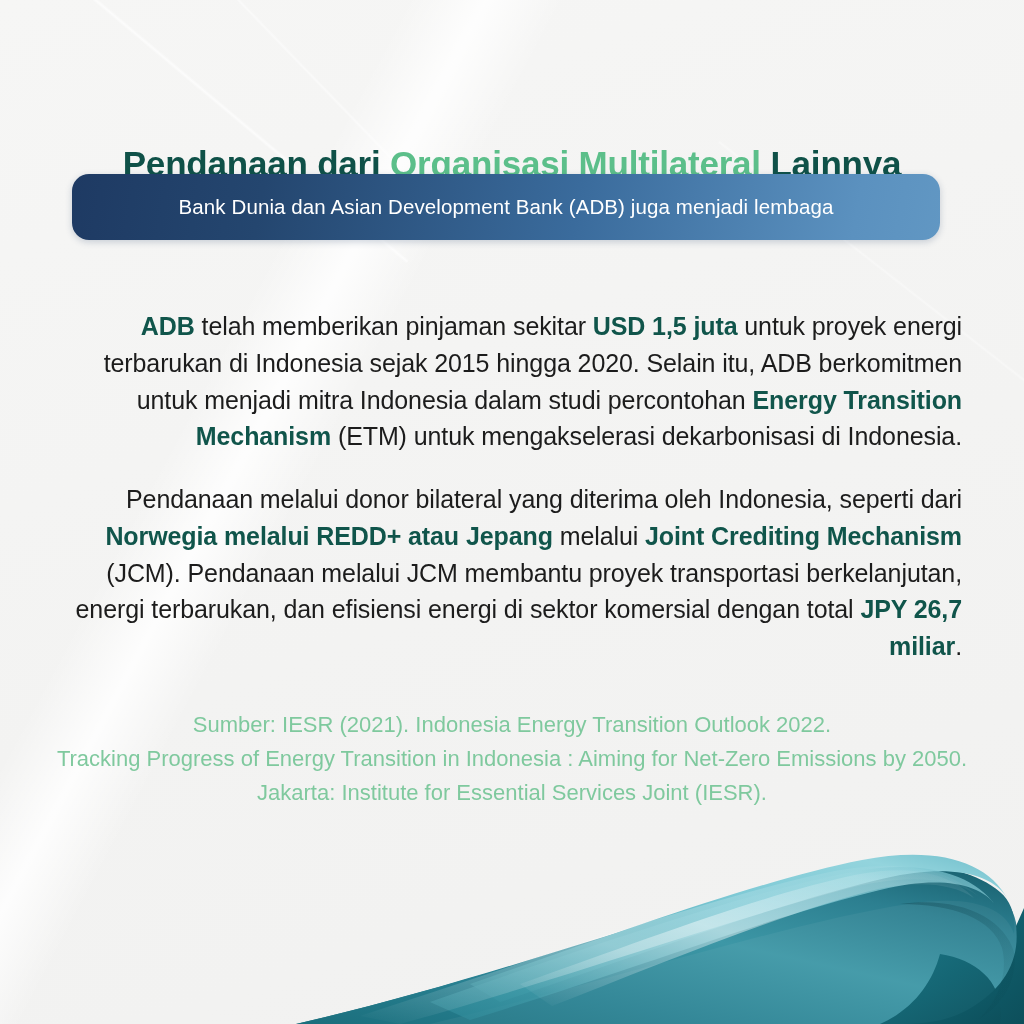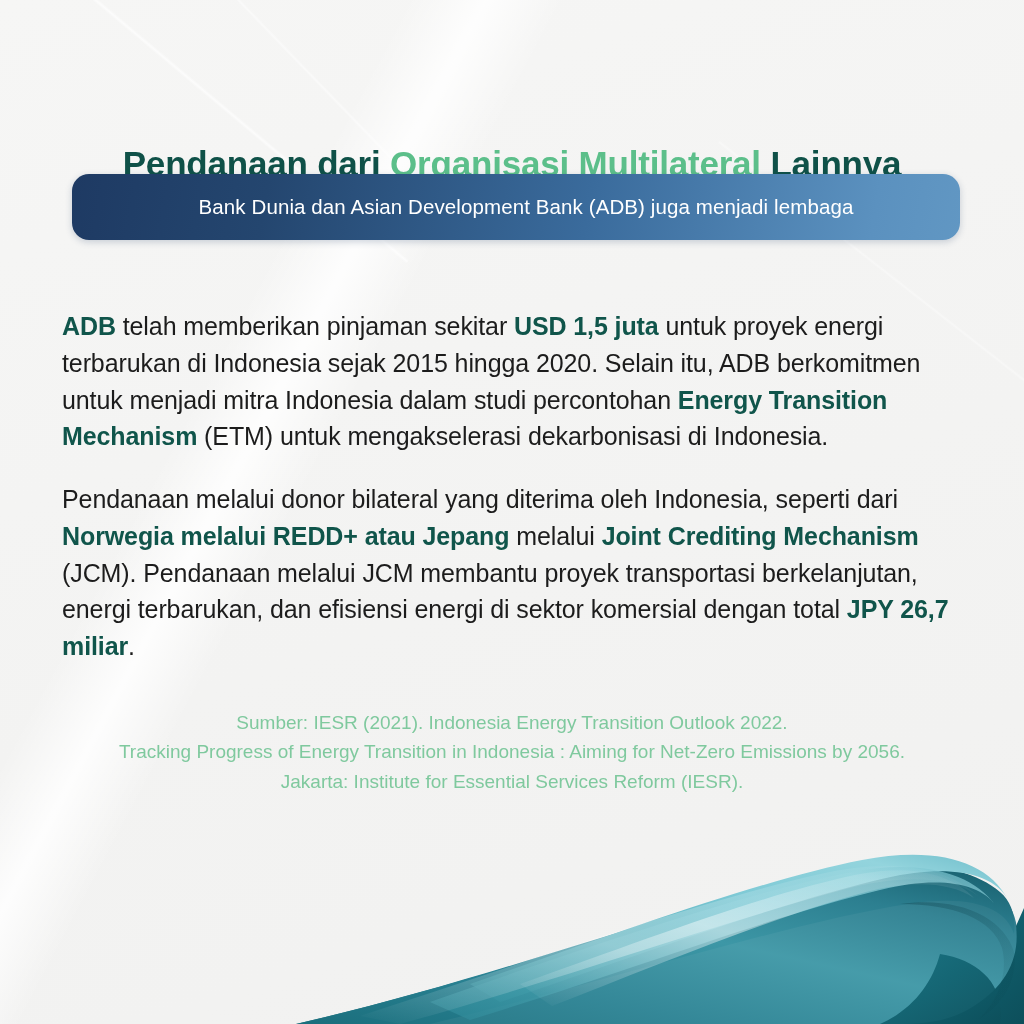--- a/index.html
+++ b/index.html
@@ -79,58 +79,57 @@
     top: 174px;
     left: 72px;
     width: 868px;
     height: 66px;
     border-radius: 17px;
     background: linear-gradient(100deg, #1e3a63 0%, #24466f 22%, #3a6b9c 58%, #5b91bf 90%, #6197c3 100%);
     box-shadow: 0 2px 7px rgba(30,58,99,0.22);
     display: flex;
     align-items: center;
     justify-content: center;
-    padding-left: 20px;
   }
   .banner-text {
     color: #ffffff;
     font-size: 20.5px;
     line-height: 1.32;
     text-align: center;
     padding: 0 28px;
     letter-spacing: 0.1px;
   }
 
   
   .body-block {
     position: absolute;
     left: 62px;
     width: 900px;
-    text-align: left;
+    text-align: right;
     color: #1c1c1c;
     font-size: 25px;
     line-height: 1.47;
     letter-spacing: -0.1px;
   }
   #para1 { top: 283px; }
   #para2 { top: 456px; }
 
   .hl {
     color: #10554b;
     font-weight: bold;
   }
 
   
   .source {
     position: absolute;
     top: 708px;
     left: 0; right: 0;
     text-align: center;
     color: #7fc99e;
-    font-size: 19px;
+    font-size: 22px;
     line-height: 1.55;
   }
   .source div { white-space: nowrap; }
 
   
   .ribbon-wrap {
     position: absolute;
     left: 0;
     bottom: 0;
     width: 1024px;
@@ -156,22 +155,22 @@
       <span>Bank Dunia dan Asian Development Bank (ADB) juga menjadi lembaga</span><br>
     </div>
   </div>
 
   <p class="body-block" id="para1"><span class="hl">ADB</span><span> telah memberikan pinjaman sekitar </span><span class="hl">USD 1,5 juta</span><span> untuk proyek energi terbarukan di Indonesia sejak 2015 hingga 2020. Selain itu, ADB berkomitmen untuk menjadi mitra Indonesia dalam studi percontohan </span><span class="hl">Energy Transition Mechanism</span><span> (ETM) untuk mengakselerasi dekarbonisasi di Indonesia.</span></p>
 
   <p class="body-block" id="para2"><span>Pendanaan melalui donor bilateral yang diterima oleh Indonesia, seperti dari </span><span class="hl">Norwegia melalui REDD+ atau Jepang</span><span> melalui </span><span class="hl">Joint Crediting Mechanism</span><span> (JCM). Pendanaan melalui JCM membantu proyek transportasi berkelanjutan, energi terbarukan, dan efisiensi energi di sektor komersial dengan total </span><span class="hl">JPY 26,7 miliar</span><span>.</span></p>
 
   <div class="source">
     <div>Sumber: IESR (2021). Indonesia Energy Transition Outlook 2022.</div>
-    <div>Tracking Progress of Energy Transition in Indonesia : Aiming for Net-Zero Emissions by 2056.</div>
-    <div>Jakarta: Institute for Essential Services Reform (IESR).</div>
+    <div>Tracking Progress of Energy Transition in Indonesia : Aiming for Net-Zero Emissions by 2050.</div>
+    <div>Jakarta: Institute for Essential Services Joint (IESR).</div>
   </div>
 
   <div class="ribbon-wrap">
     <svg width="1024" height="190" viewBox="0 0 1024 190" xmlns="http://www.w3.org/2000/svg">
       <defs>
         <linearGradient id="gLowerBand" x1="0" y1="1" x2="1" y2="0">
           <stop offset="0%" stop-color="#1a6e7c"></stop>
           <stop offset="28%" stop-color="#2a8293"></stop>
           <stop offset="55%" stop-color="#3d97a6"></stop>
           <stop offset="78%" stop-color="#2c7f90"></stop>

